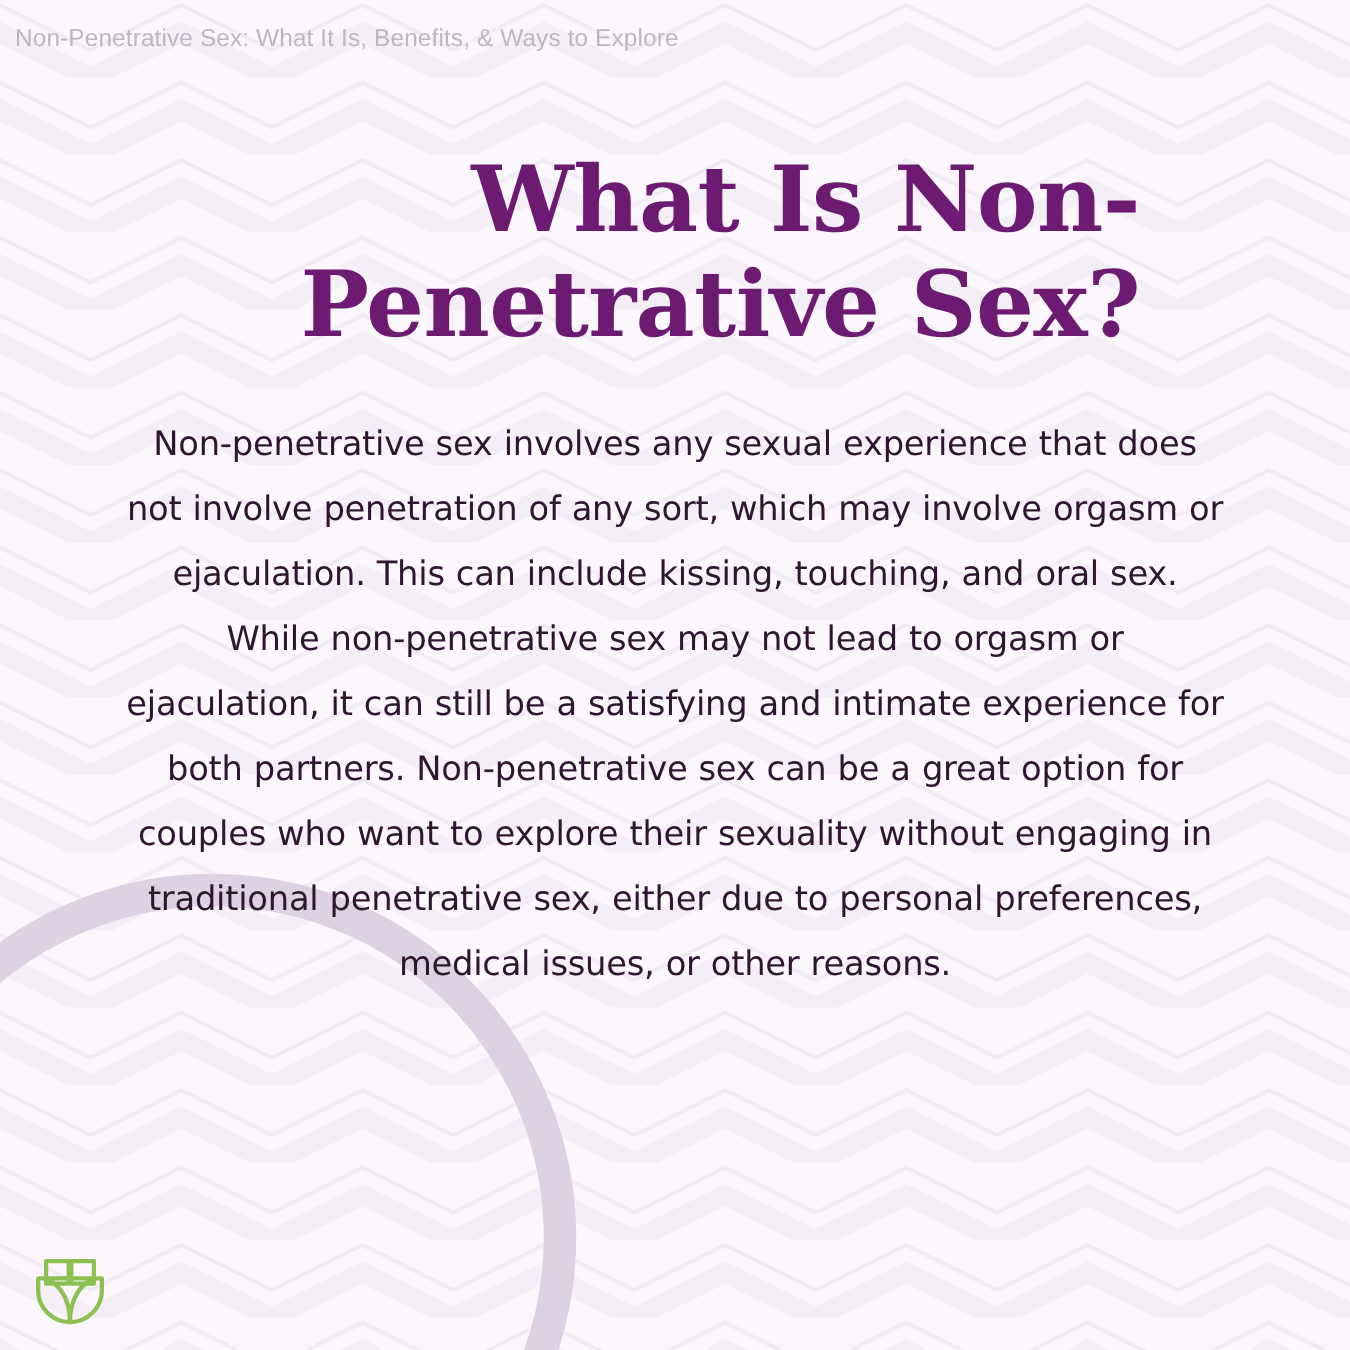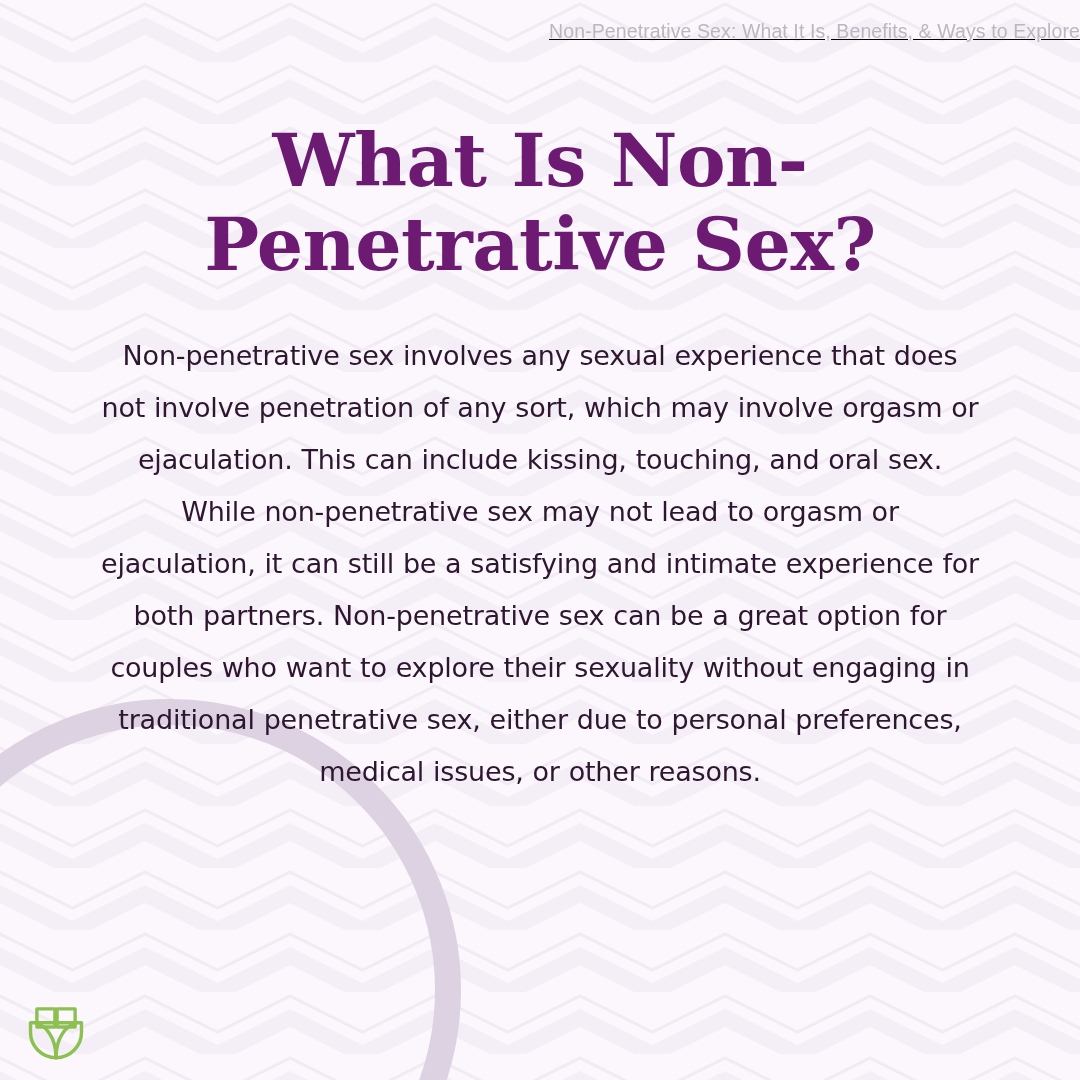--- a/index.html
+++ b/index.html
@@ -44,23 +44,22 @@
 
   
   #eyebrow {
     position: absolute;
     top: 0;
     left: 12px;
     right: 0;
     height: 62px;
     display: flex;
     align-items: center;
-    justify-content: flex-end;
+    justify-content: flex-start;
     z-index: 3;
-    text-decoration: underline;
   }
   #eyebrow-text {
     font-family: "Liberation Sans", sans-serif;
     font-size: 19.5px;
     letter-spacing: 0.1px;
     color: #BCB6C0;
     white-space: nowrap;
   }
 
   
@@ -75,20 +74,21 @@
 
   #headline {
     font-family: "DejaVu Serif", "Liberation Serif", serif;
     font-weight: 700;
     font-size: 73px;
     line-height: 84px;
     letter-spacing: -0.5px;
     color: #6D1B72;
     margin: 0;
     padding: 0 90px;
+    text-align: right;
   }
 
   #body-copy {
     margin: 0;
     padding: 0 22px;
     margin-top: 44px;
     font-family: "DejaVu Sans", "Liberation Sans", sans-serif;
     font-size: 27px;
     line-height: 52px;
     letter-spacing: -0.2px;

